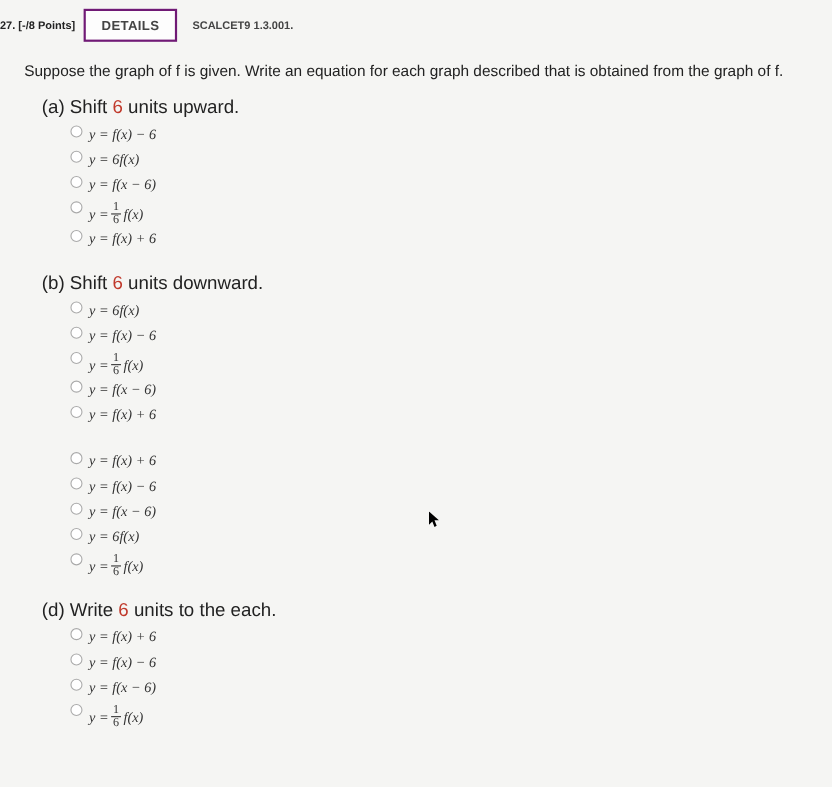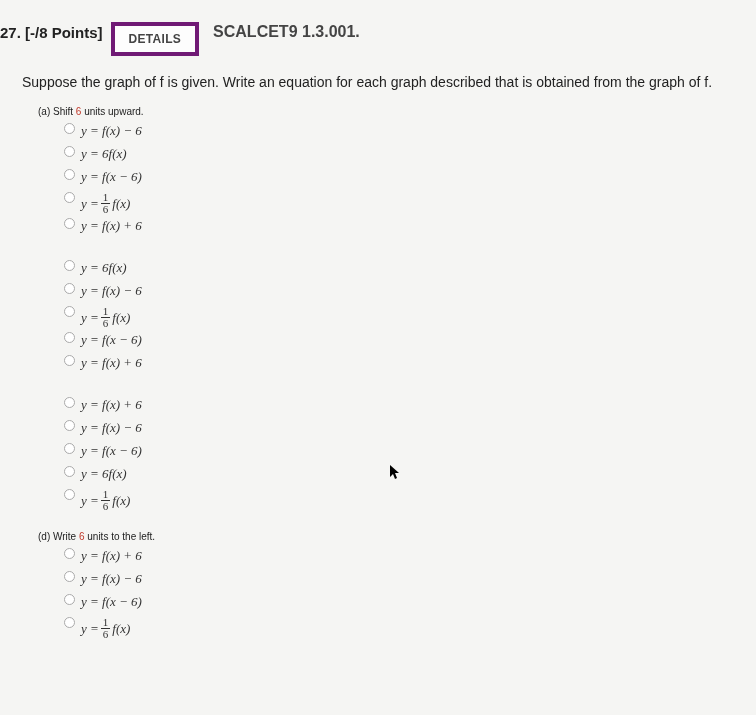--- a/index.html
+++ b/index.html
@@ -16,51 +16,50 @@
       padding: 8px 0 12px 0;
     }
     .header {
       display: flex;
       align-items: center;
       gap: 8px;
       padding: 0 10px 8px 0;
     }
     .q-number {
       font-weight: bold;
-      font-size: 15px;
+      font-size: 10px;
       color: #222;
       white-space: nowrap;
     }
     .btn {
-      border: 4px solid #701a75;
+      border: 2px solid #701a75;
       background: #fdfdfd;
       padding: 6px 14px;
       font-size: 12px;
       font-weight: bold;
       color: #444;
       cursor: pointer;
       letter-spacing: 0.3px;
-      margin-top: 14px;
     }
     .ref {
-      font-size: 16px;
+      font-size: 10px;
       color: #444;
       font-weight: bold;
       margin-left: 6px;
     }
     .prompt {
       padding: 10px 22px 14px 22px;
       font-size: 14px;
       color: #222;
     }
     .part {
       padding: 2px 22px 14px 38px;
     }
     .part-label {
-      font-size: 10px;
+      font-size: 17px;
       color: #222;
       margin-bottom: 6px;
     }
     .part-label .hl {
       color: #c0392b;
     }
     .options {
       padding-left: 26px;
     }
     .option {
@@ -156,20 +155,23 @@
       </span>
     </div>
     <div class="option">
       <span class="radio"></span>
       <span class="eq">y = f(x) + 6</span>
     </div>
   </div>
 </div>
 
 <div class="part">
+  <div class="part-label">
+    <span>(b)   Shift </span><span class="hl">6</span><span> units downward.</span>
+  </div>
   <div class="options">
     <div class="option">
       <span class="radio"></span>
       <span class="eq">y = 6f(x)</span>
     </div>
     <div class="option">
       <span class="radio"></span>
       <span class="eq">y = f(x) − 6</span>
     </div>
     <div class="option">
@@ -221,21 +223,21 @@
             <span class="den">6</span>
           </span>
         <span>f(x)</span>
       </span>
     </div>
   </div>
 </div>
 
 <div class="part">
   <div class="part-label">
-    <span>(d)   Write </span><span class="hl">6</span><span> units to the left.</span>
+    <span>(d)   Write </span><span class="hl">6</span><span> units to the each.</span>
   </div>
   <div class="options">
     <div class="option">
       <span class="radio"></span>
       <span class="eq">y = f(x) + 6</span>
     </div>
     <div class="option">
       <span class="radio"></span>
       <span class="eq">y = f(x) − 6</span>
     </div>

